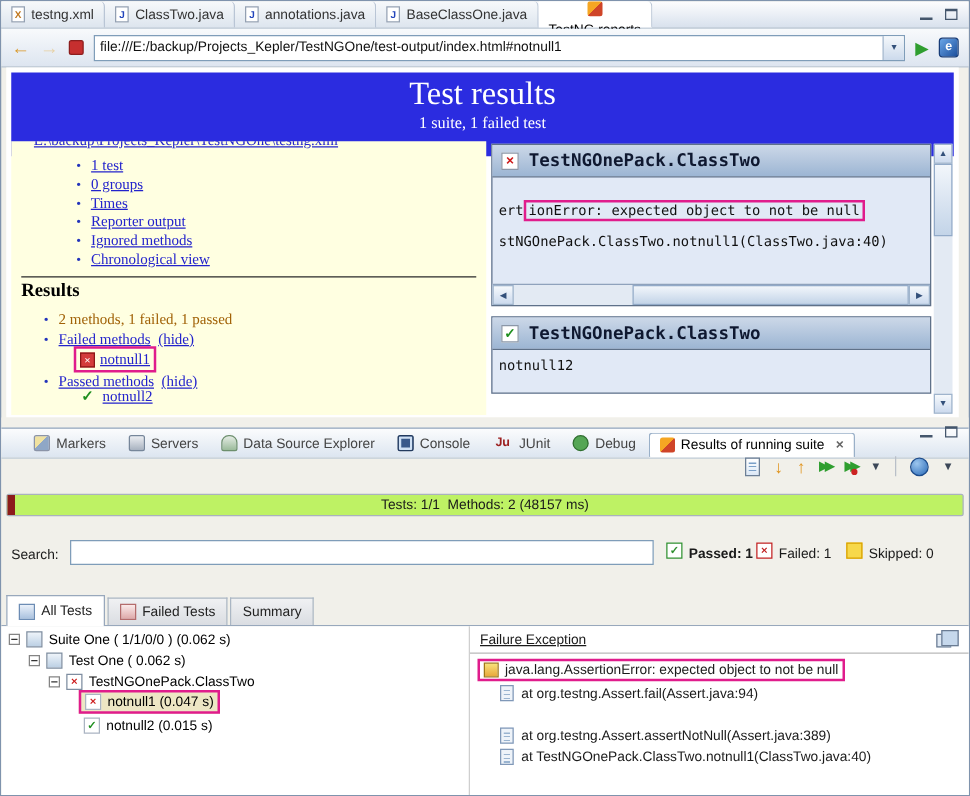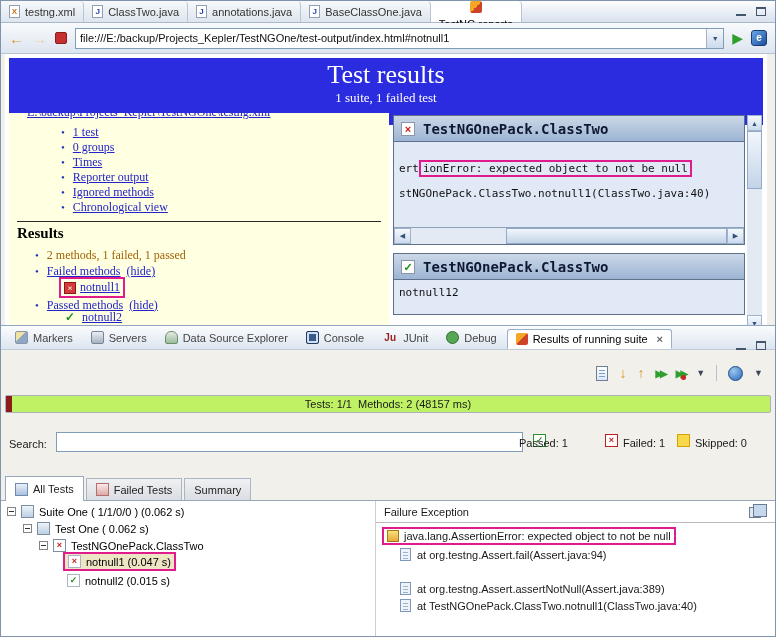--- a/index.html
+++ b/index.html
@@ -87,23 +87,23 @@
   .g-up::before { content:"▲"; } .g-down::before { content:"▼"; }
   .strack { flex:1; position:relative; }
   .sthumb { position:absolute; background:linear-gradient(#f2f6fb,#c3d4e8); border:1px solid #92aac8; }
   .vscroll { position:absolute; left:746px; top:114px; width:15px; height:216px; background:#e3eaf3;
     display:flex; flex-direction:column; }
   .vscroll .sbtn { width:100%; height:16px; }
   .vtrack { flex:1; position:relative; }
 
   
   .bottombg { position:absolute; left:0; top:333px; width:774px; height:302px; background:#f1f0ea; }
-  .vtabbar { position:absolute; left:0; top:324px; width:774px; height:25px;
+  .vtabbar { position:absolute; left:0; top:341px; width:774px; height:25px;
     background:linear-gradient(#fbfcfd,#dce5f0); border-top:1px solid #93a7c0; border-bottom:1px solid #c0cbd8;
-    display:flex; align-items:center; padding-left:6px; gap:2px; }
+    display:flex; align-items:center; padding-left:18px; gap:2px; }
   .vtab { display:flex; align-items:center; gap:5px; padding:3px 8px; font-size:11px; color:#444; white-space:nowrap; }
   .vtab.active { background:#fff; border:1px solid #9ab0c8; border-bottom-color:#fff; border-radius:3px 3px 0 0; color:#000; position:relative; top:1px; }
   .vicon { width:13px; height:13px; display:inline-block; flex:none; border-radius:2px; }
   .ic-markers { background:linear-gradient(135deg,#f0e2a0 45%,#8fa7c6 45%); border:1px solid #8b94a8; }
   .ic-servers { background:linear-gradient(#eceef2,#a8b2c0); border:1px solid #76869a; }
   .ic-dse { background:linear-gradient(#e4ece4,#9bbb9b); border:1px solid #6d8f6d; border-radius:6px 6px 2px 2px; }
   .ic-console { background:#39598b; border:1px solid #233a5e; box-shadow:inset 0 0 0 2px #cfe0f4; }
   .ic-junit { border:none; background:none; width:16px; color:#9c2020; font-weight:bold; font-size:10px; line-height:13px; text-align:center; }
   .ic-junit::before { content:"Ju"; }
   .ic-debug { background:#55a655; border:1px solid #2f6e2f; border-radius:50%; }
@@ -151,21 +151,21 @@
   .expander { width:9px; height:9px; border:1px solid #848484; background:#fff; position:relative; flex:none; margin-right:5px; }
   .expander::after { content:""; position:absolute; left:1px; right:1px; top:3px; border-top:1px solid #333; }
   .nico { width:13px; height:13px; flex:none; margin-right:5px; border:1px solid #7e8da0;
     background:linear-gradient(#eef4fa,#bcd0e4); font-size:9px; font-weight:bold; text-align:center; line-height:11px; }
   .nico.classfail { background:#fff; color:#cc1a1a; } .nico.classfail::before { content:"×"; }
   .nico.mfail { background:#fff; color:#cc1a1a; border-color:#aab4c2; } .nico.mfail::before { content:"×"; }
   .nico.mpass { background:#fff; color:#1f8f1f; border-color:#aab4c2; } .nico.mpass::before { content:"✓"; }
   .selbox { display:inline-flex; align-items:center; background:#ede6c4; border:2px solid #e01c8c; padding:0 3px; height:19px; }
 
   .fpanel { position:absolute; left:374px; top:500px; width:400px; height:135px; background:#fff; border-left:1px solid #cfcfcf; }
-  .fp-h { position:absolute; left:8px; top:5px; font-size:11px; color:#1a1a1a; }
+  .fp-h { position:absolute; left:8px; top:5px; font-size:11px; color:#1a1a1a;text-decoration:underline; }
   .fp-filter { position:absolute; right:14px; top:6px; width:12px; height:11px; border:1px solid #6a7b92; background:#dfe9f4; }
   .fp-filter::after { content:""; position:absolute; left:3px; top:-4px; width:12px; height:11px; border:1px solid #6a7b92; background:#c6d8ec; }
   .fp-hr { position:absolute; left:0; top:21px; width:100%; border-top:1px solid #b9b9b9; }
   .fpline { position:absolute; display:flex; align-items:center; font-size:11px; color:#1a1a1a; white-space:nowrap; height:17px; }
   .ic-exc { width:12px; height:12px; background:linear-gradient(#f8e27a,#e8a83c); border:1px solid #a07818; flex:none; margin-right:5px; }
   .ic-frame { width:11px; height:13px; background:#eef3f9; border:1px solid #8098b8; flex:none; margin-right:6px; position:relative; }
   .ic-frame::after { content:""; position:absolute; left:2px; right:2px; top:3px; height:8px;
     background:repeating-linear-gradient(#9ab4d0 0 1px,transparent 1px 3px); }
 </style>
 </head>
@@ -361,21 +361,21 @@
   </div>
 
   <div class="progress">
     <span class="p-fill"></span>
     <span class="p-text">Tests: 1/1  Methods: 2 (48157 ms)</span>
   </div>
 
   <span class="s-label">Search:</span>
   <input class="s-input" style="">
   <span class="statico st-pass" style="left:532px; top:433px;"></span>
-  <span class="s-text" style="left:518px; top:436px;">Passed: 1</span>
+  <span class="s-text" style="left:550px; top:436px;font-weight:bold;">Passed: 1</span>
   <span class="statico st-fail" style="left:604px; top:433px;"></span>
   <span class="s-text" style="left:622px; top:436px;">Failed: 1</span>
   <span class="statico st-skip" style="left:676px; top:433px;"></span>
   <span class="s-text" style="left:694px; top:436px;">Skipped: 0</span>
 
   <div class="rtabs">
     <div class="rtab active">
       <span class="ic-alltests"></span>
       <span>All Tests</span>
     </div>

